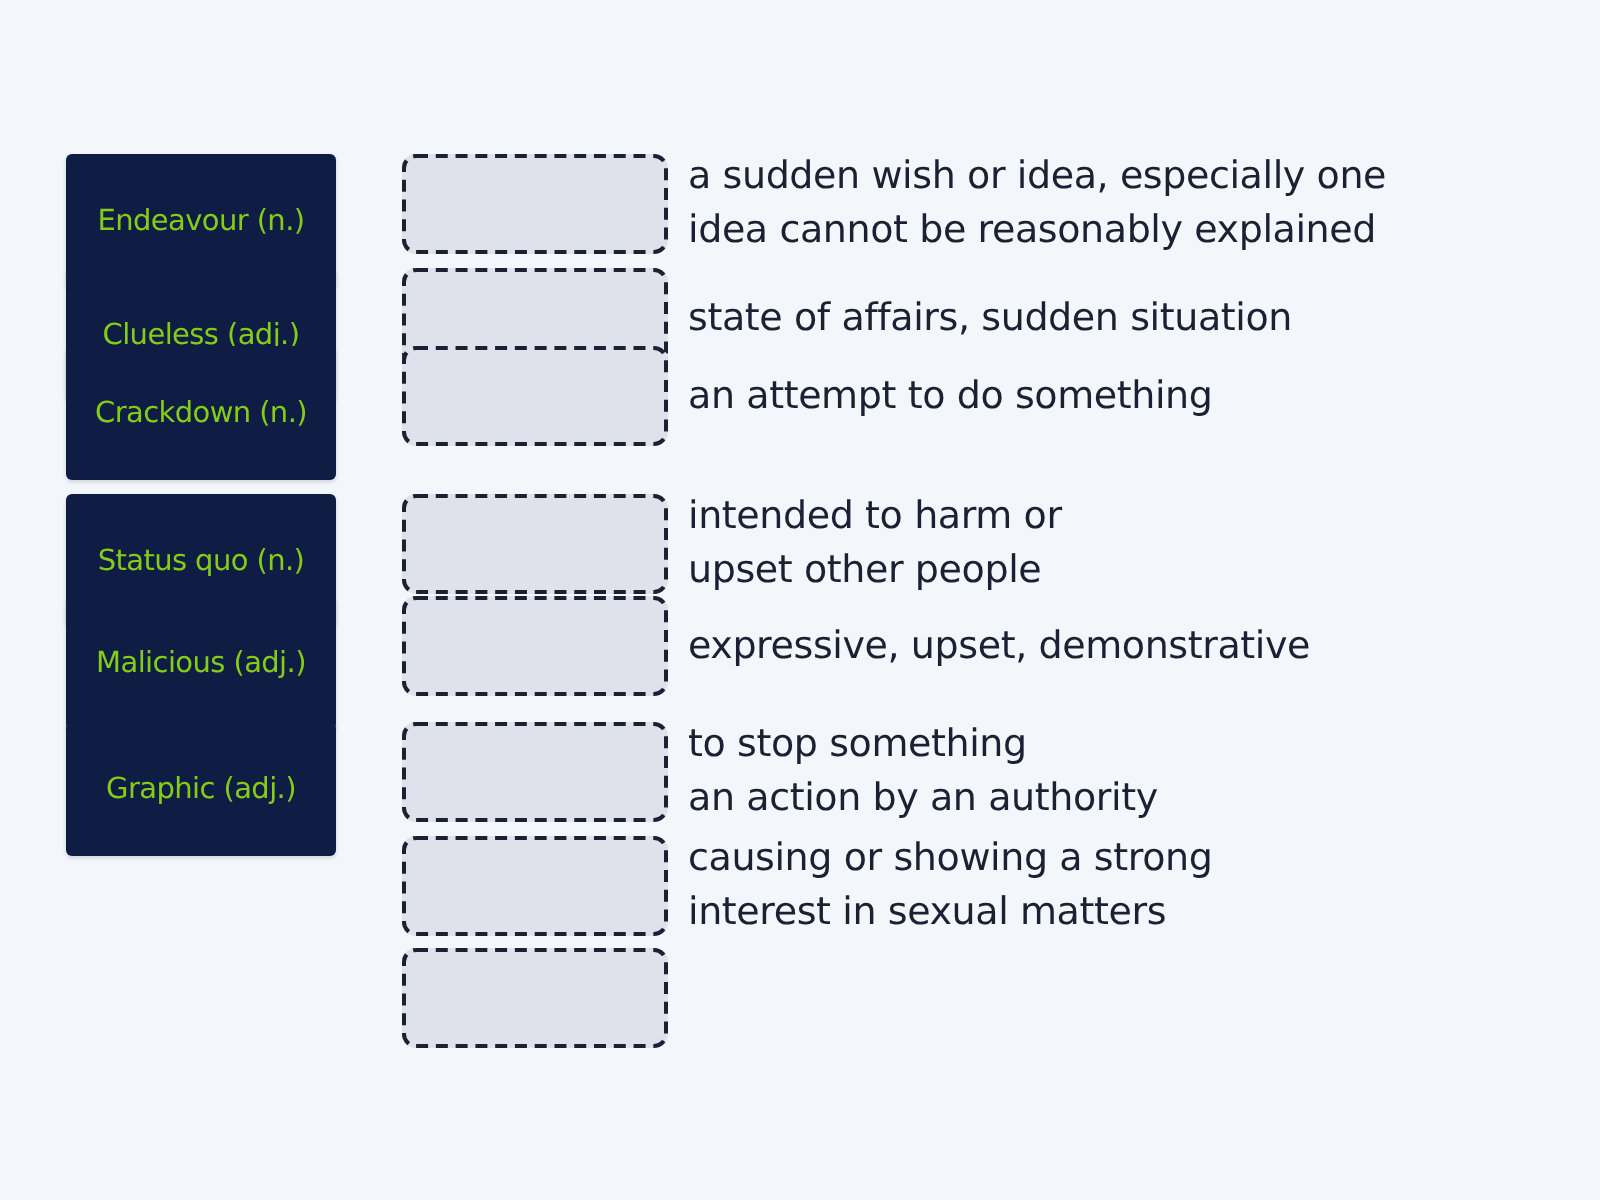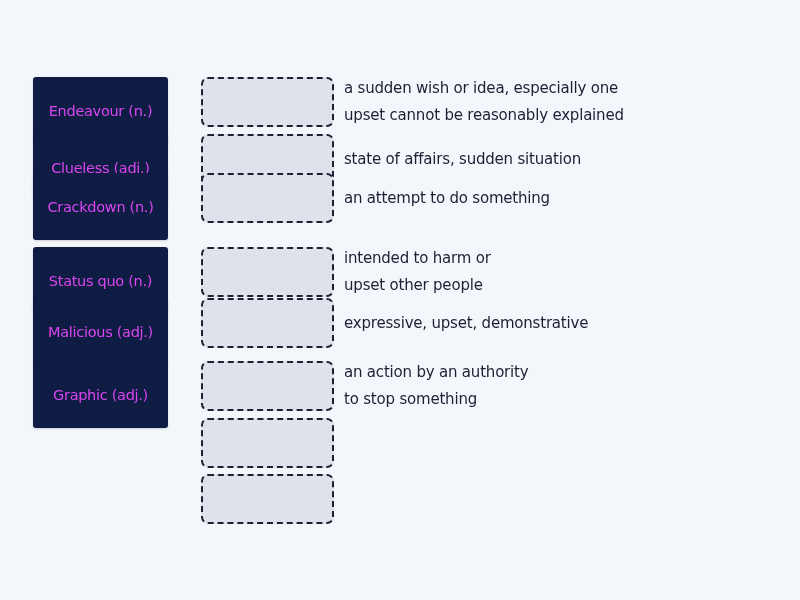--- a/index.html
+++ b/index.html
@@ -5,53 +5,53 @@
   html, body { margin:0; padding:0; }
   body {
     width:800px; height:600px; overflow:hidden;
     background:#f3f6fb;
     font-family:"DejaVu Sans", "Liberation Sans", sans-serif;
     position:relative;
   }
   .row { position:absolute; left:0; width:800px; height:50px; }
   .tile {
     position:absolute; left:33px; top:0; width:135px; height:67px;
-    background:#0f1c44; color:#d946ef;
+    background:#0f1c44; color:#84cc16;
     border-radius:3px;
     display:flex; align-items:center; justify-content:center;
     font-size:14.5px; letter-spacing:-0.3px;
     box-shadow:0 1px 2px rgba(0,0,0,0.15);
     cursor:grab;
   }
   .drop {
     position:absolute; left:201px; top:0; width:129px; height:46px;
     background:#dfe2ea;
     border:2px dashed #1b2033;
     border-radius:7px;
   }
   .def {
     position:absolute; left:344px; top:0; height:50px; width:450px;
     display:flex; align-items:center;
-    color:#1b2033; font-size:15px; line-height:27px;
+    color:#1b2033; font-size:19px; line-height:27px;
     letter-spacing:-0.2px;
   }
   .def span { display:block; }
 </style>
 </head>
 <body>
 
 <div>
 
   <div class="row" style="top:77px">
     <div class="tile">Endeavour (n.)</div>
     <div class="drop"></div>
     <div class="def">
         <div>
           <span>a sudden wish or idea, especially one</span>
-          <span>upset cannot be reasonably explained</span>
+          <span>idea cannot be reasonably explained</span>
         </div>
       </div>
   </div>
 
   <div class="row" style="top:134px">
     <div class="tile">Clueless (adj.)</div>
     <div class="drop"></div>
     <div class="def">
         <div>
           <span>state of affairs, sudden situation</span>
@@ -88,27 +88,33 @@
           <span>expressive, upset, demonstrative</span>
         </div>
       </div>
   </div>
 
   <div class="row" style="top:361px">
     <div class="tile">Graphic (adj.)</div>
     <div class="drop"></div>
     <div class="def">
         <div>
+          <span>to stop something</span>
           <span>an action by an authority</span>
-          <span>to stop something</span>
         </div>
       </div>
   </div>
 
   <div class="row" style="top:418px">
     <div class="drop"></div>
+    <div class="def">
+        <div>
+          <span>causing or showing a strong</span>
+          <span>interest in sexual matters</span>
+        </div>
+      </div>
   </div>
 
   <div class="row" style="top:474px">
     <div class="drop"></div>
   </div>
 
 </div>
 
 </body></html>

